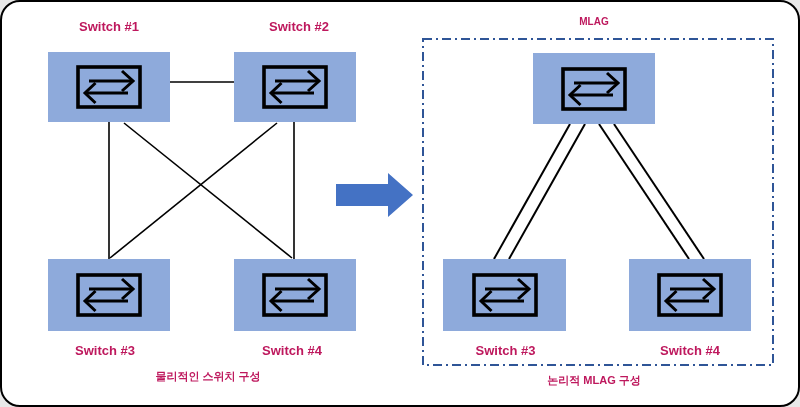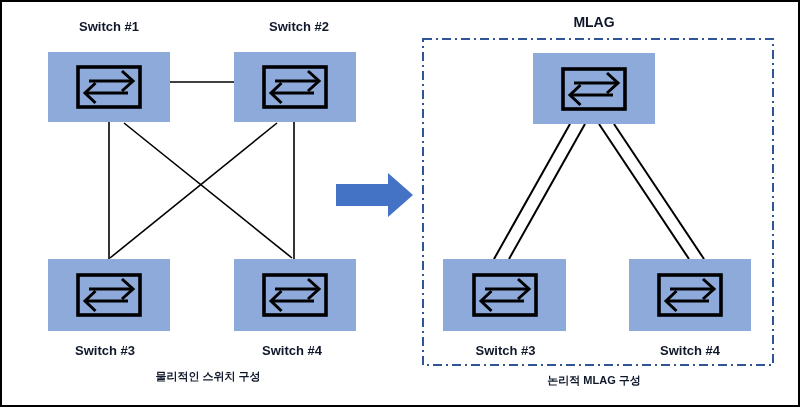--- a/index.html
+++ b/index.html
@@ -2,24 +2,24 @@
 <html><head>
 <meta charset="utf-8">
 <style>
   html,body { margin:0; padding:0; background:#e8e8e8; }
   * { box-sizing:border-box; }
   .canvas {
     position:relative;
     width:800px; height:407px;
     background:#ffffff;
     border:2px solid #000000;
-    border-radius:0;
+    border-radius:20px;
     overflow:hidden;
     font-family:"Liberation Sans","DejaVu Sans",sans-serif;
-    color:#0f172a;
+    color:#be185d;
   }
   .overlay {
     position:absolute; left:0; top:0; width:800px; height:407px;
   }
   .switch-node {
     position:absolute;
     background:#8EAADB;
     display:flex; align-items:center; justify-content:center;
   }
   .node-label {
@@ -105,21 +105,21 @@
       <path d="M9 28 H52" stroke-width="3"></path>
       <path d="M19.5 18 L9 28 L19.5 38" stroke-width="3"></path>
     </svg>
   </div>
 
   <div class="node-label" style="left:42px; top:341px; width:122px;">Switch #3</div>
   <div class="node-label" style="left:229px; top:341px; width:122px;">Switch #4</div>
 
   <div class="caption" style="left:66px; top:365px; width:280px;">물리적인 스위치 구성</div>
 
-  <div class="node-label" style="left:531px; top:12px; width:122px; font-size:14px;">MLAG</div>
+  <div class="node-label" style="left:531px; top:12px; width:122px; font-size:10px;">MLAG</div>
 
   <div class="switch-node" style="left:531px; top:51px; width:122px; height:71px;">
     <svg width="66" height="44" viewBox="0 0 66 44" fill="none" stroke="#000000" xmlns="http://www.w3.org/2000/svg">
       <rect x="2" y="2" width="62" height="40" stroke-width="3.6"></rect>
       <path d="M13 16 H55" stroke-width="3"></path>
       <path d="M46 6 L57 16 L46 26" stroke-width="3"></path>
       <path d="M9 28 H52" stroke-width="3"></path>
       <path d="M19.5 18 L9 28 L19.5 38" stroke-width="3"></path>
     </svg>
   </div>

